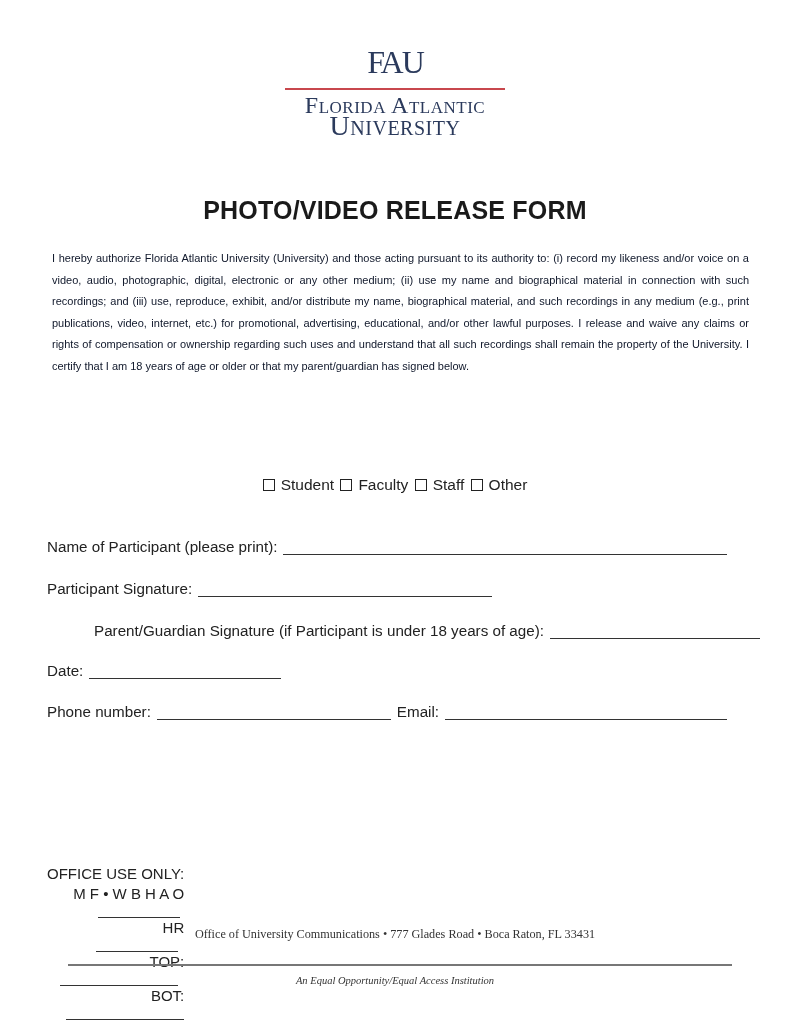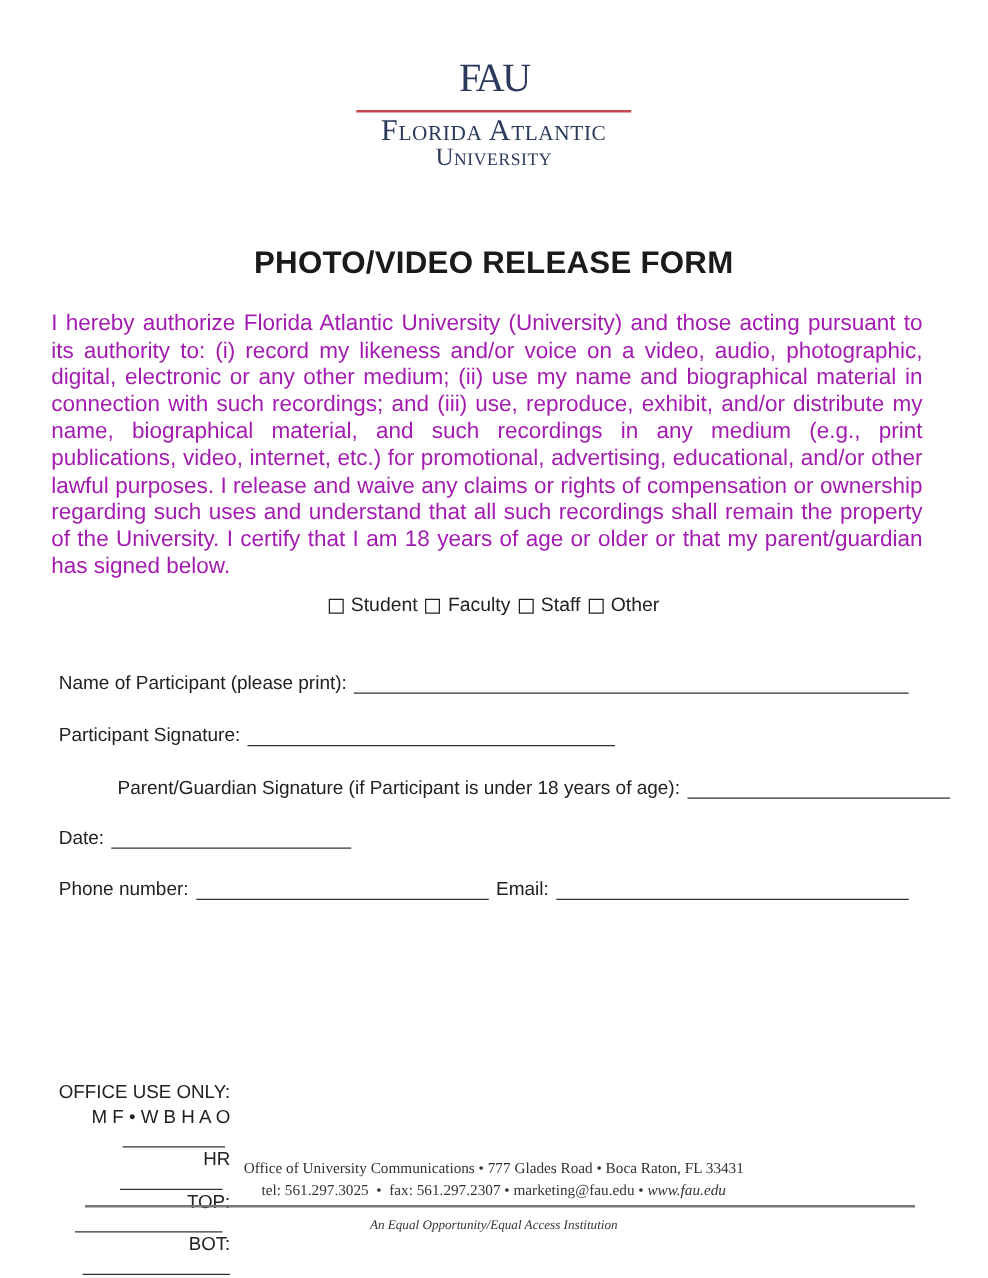--- a/index.html
+++ b/index.html
@@ -7,21 +7,21 @@
   body { position: relative; font-family: "Liberation Sans", sans-serif; color: #1f1f1f; overflow: hidden; }
 
   .logo { position: absolute; left: 285px; top: 40px; width: 220px; text-align: center; }
   .logo-mark { font-family: "Liberation Serif", serif; font-size: 32px; color: #2b3a5c; letter-spacing: -2px; line-height: 44px; height: 46px; position: relative; }
   .logo-rule { height: 2px; background: #c8474d; margin: 2px 0 4px 0; }
   .logo-line1 { font-family: "Liberation Serif", serif; font-size: 21px; color: #2b3a5c; letter-spacing: 0.5px; line-height: 22px; white-space: nowrap; }
   .logo-line2 { font-family: "Liberation Serif", serif; font-size: 21px; color: #2b3a5c; letter-spacing: 0.5px; line-height: 20px; }
 
   .title { position: absolute; left: 0; width: 790px; top: 196px; text-align: center; font-size: 25px; font-weight: bold; color: #1a1a1a; letter-spacing: 0.2px; }
 
-  .body-text { position: absolute; left: 41px; width: 697px; top: 248px; font-size: 18px; line-height: 21.6px; text-align: justify; color: #a21caf; }
+  .body-text { position: absolute; left: 52px; width: 697px; top: 248px; font-size: 11px; line-height: 21.6px; text-align: justify; color: #0f172a; }
 
   .role-row { position: absolute; left: 0; width: 790px; top: 476px; text-align: center; font-size: 15.5px; color: #222; }
   .role-opt { display: inline-flex; align-items: center; margin: 0 1px; }
   .checkbox { display: inline-block; width: 12px; height: 12px; border: 1.3px solid #222; margin-right: 6px; background: #fff; cursor: pointer; }
 
   .field { position: absolute; left: 47px; font-size: 15.2px; color: #222; display: flex; align-items: flex-end; white-space: nowrap; }
   .field .line { display: inline-block; border-bottom: 1px solid #333; height: 15px; margin-left: 6px; }
   .f-name { top: 538px; }
   .f-sig { top: 580px; }
   .f-parent { top: 622px; margin-left: 47px; }
@@ -39,21 +39,21 @@
 </style>
 </head>
 <body>
 
 <div class="logo">
   <div class="logo-mark">
     <span>FAU</span>
   </div>
   <div class="logo-rule"></div>
   <div class="logo-line1" style="font-variant: small-caps; font-size: 24px;">Florida Atlantic</div>
-  <div class="logo-line2" style="font-variant: small-caps; font-size: 20px;">University</div>
+  <div class="logo-line2" style="font-variant: small-caps; font-size: 28px;">University</div>
 </div>
 
 <div class="title">PHOTO/VIDEO RELEASE FORM</div>
 
 <p class="body-text">I hereby authorize Florida Atlantic University (University) and those acting pursuant to its authority to: (i) record my likeness and/or voice on a video, audio, photographic, digital, electronic or any other medium; (ii) use my name and biographical material in connection with such recordings; and (iii) use, reproduce, exhibit, and/or distribute my name, biographical material, and such recordings in any medium (e.g., print publications, video, internet, etc.) for promotional, advertising, educational, and/or other lawful purposes.  I release and waive any claims or rights of compensation or ownership regarding such uses and understand that all such recordings shall remain the property of the University.  I certify that I am 18 years of age or older or that my parent/guardian has signed below.</p>
 
 <div class="role-row">
   <span class="role-opt">
       <span class="checkbox"></span>
       <span>Student</span>
@@ -108,16 +108,15 @@
     <span class="line" style="width:82px; margin-right:6px"></span>
     <span>TOP:</span>
     <span class="line" style="width:118px; margin:0 6px 0 6px"></span>
     <span>BOT:</span>
     <span class="line" style="width:118px; margin-left:6px"></span>
   </div>
 </div>
 
 <div class="footer">
   <div>Office of University Communications • 777 Glades Road • Boca Raton, FL 33431</div>
-  <div><span style="white-space:pre">tel: 561.297.3025  •  fax: 561.297.2307 • marketing@fau.edu • </span><span class="web">www.fau.edu</span></div>
 </div>
 <div class="footer-rule"></div>
 <div class="eeo">An Equal Opportunity/Equal Access Institution</div>
 
 </body></html>

